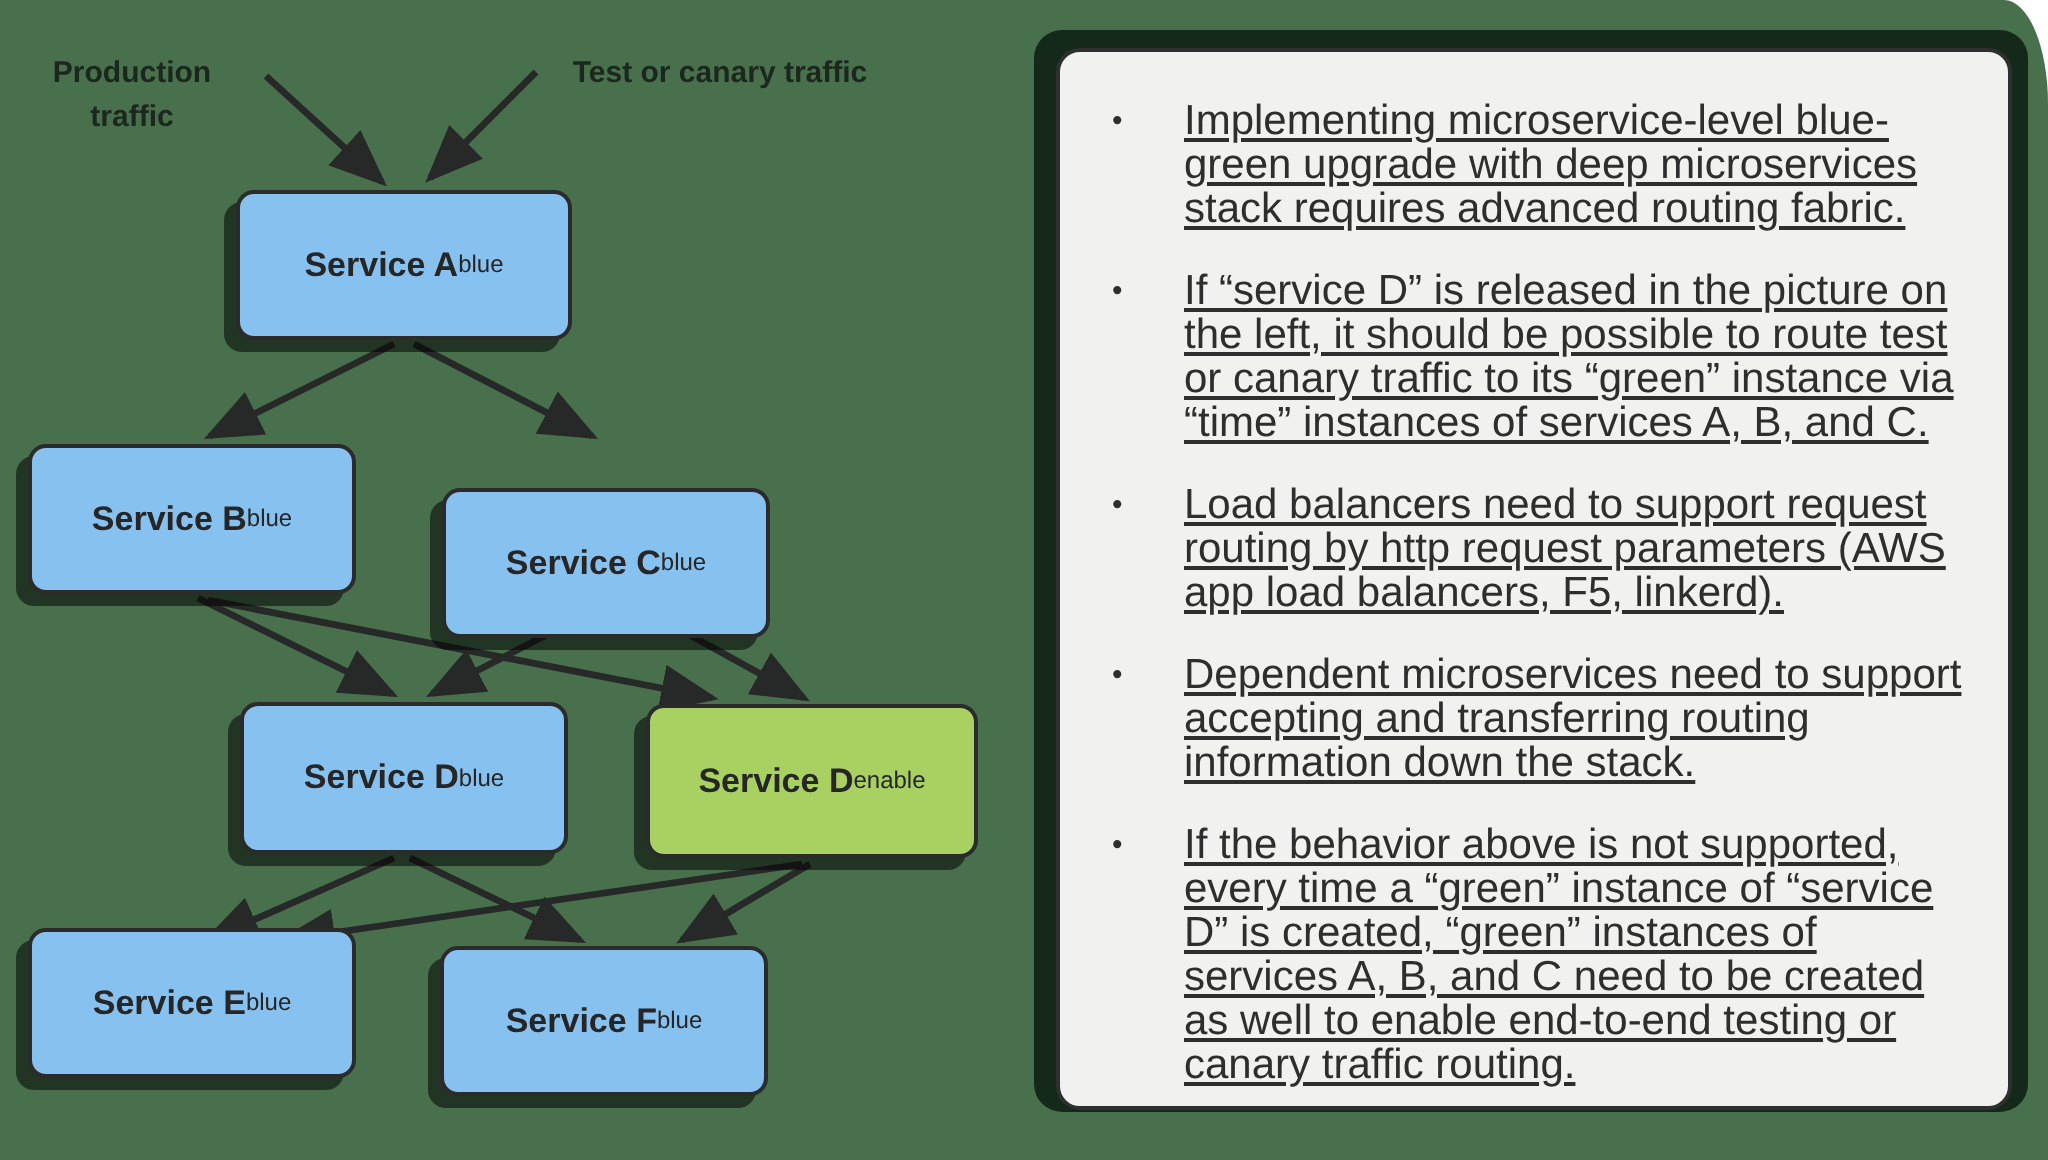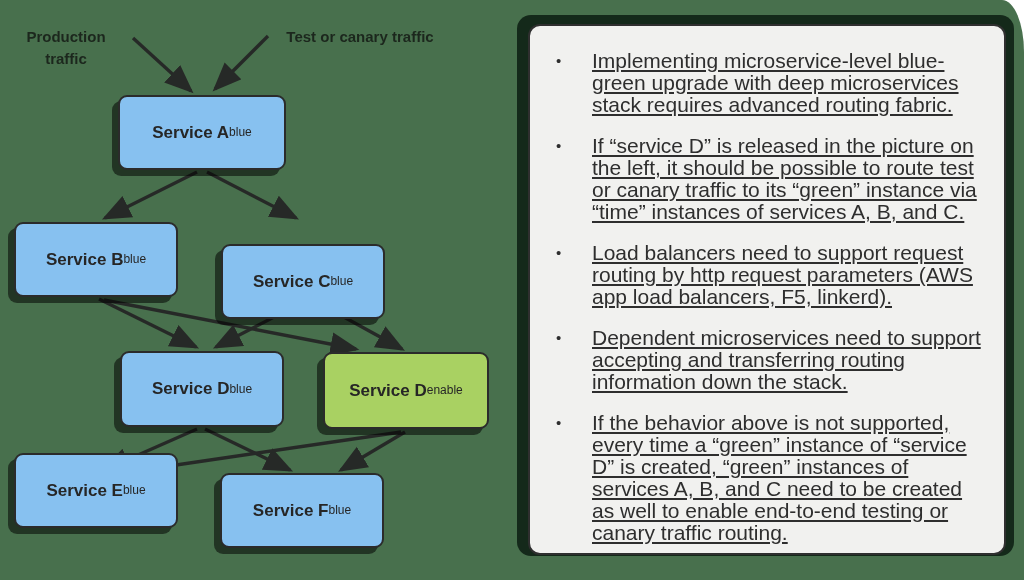--- a/index.html
+++ b/index.html
@@ -89,21 +89,21 @@
   <div class="node blue" style="left:120px;top:351px;width:164px;height:76px;">
     <div class="nm">Service D</div>
     <div class="vr">blue</div>
   </div>
 
   <div class="node green" style="left:323px;top:352px;width:166px;height:77px;">
     <div class="nm">Service D</div>
     <div class="vr">enable</div>
   </div>
 
-  <div class="node blue" style="left:14px;top:453px;width:164px;height:75px;">
+  <div class="node blue" style="left:14px;top:464px;width:164px;height:75px;">
     <div class="nm">Service E</div>
     <div class="vr">blue</div>
   </div>
 
   <div class="node blue" style="left:220px;top:473px;width:164px;height:75px;justify-content:center;">
     <div class="nm">Service F</div>
     <div class="vr">blue</div>
   </div>
 
   <div class="panel-shadow"></div>

